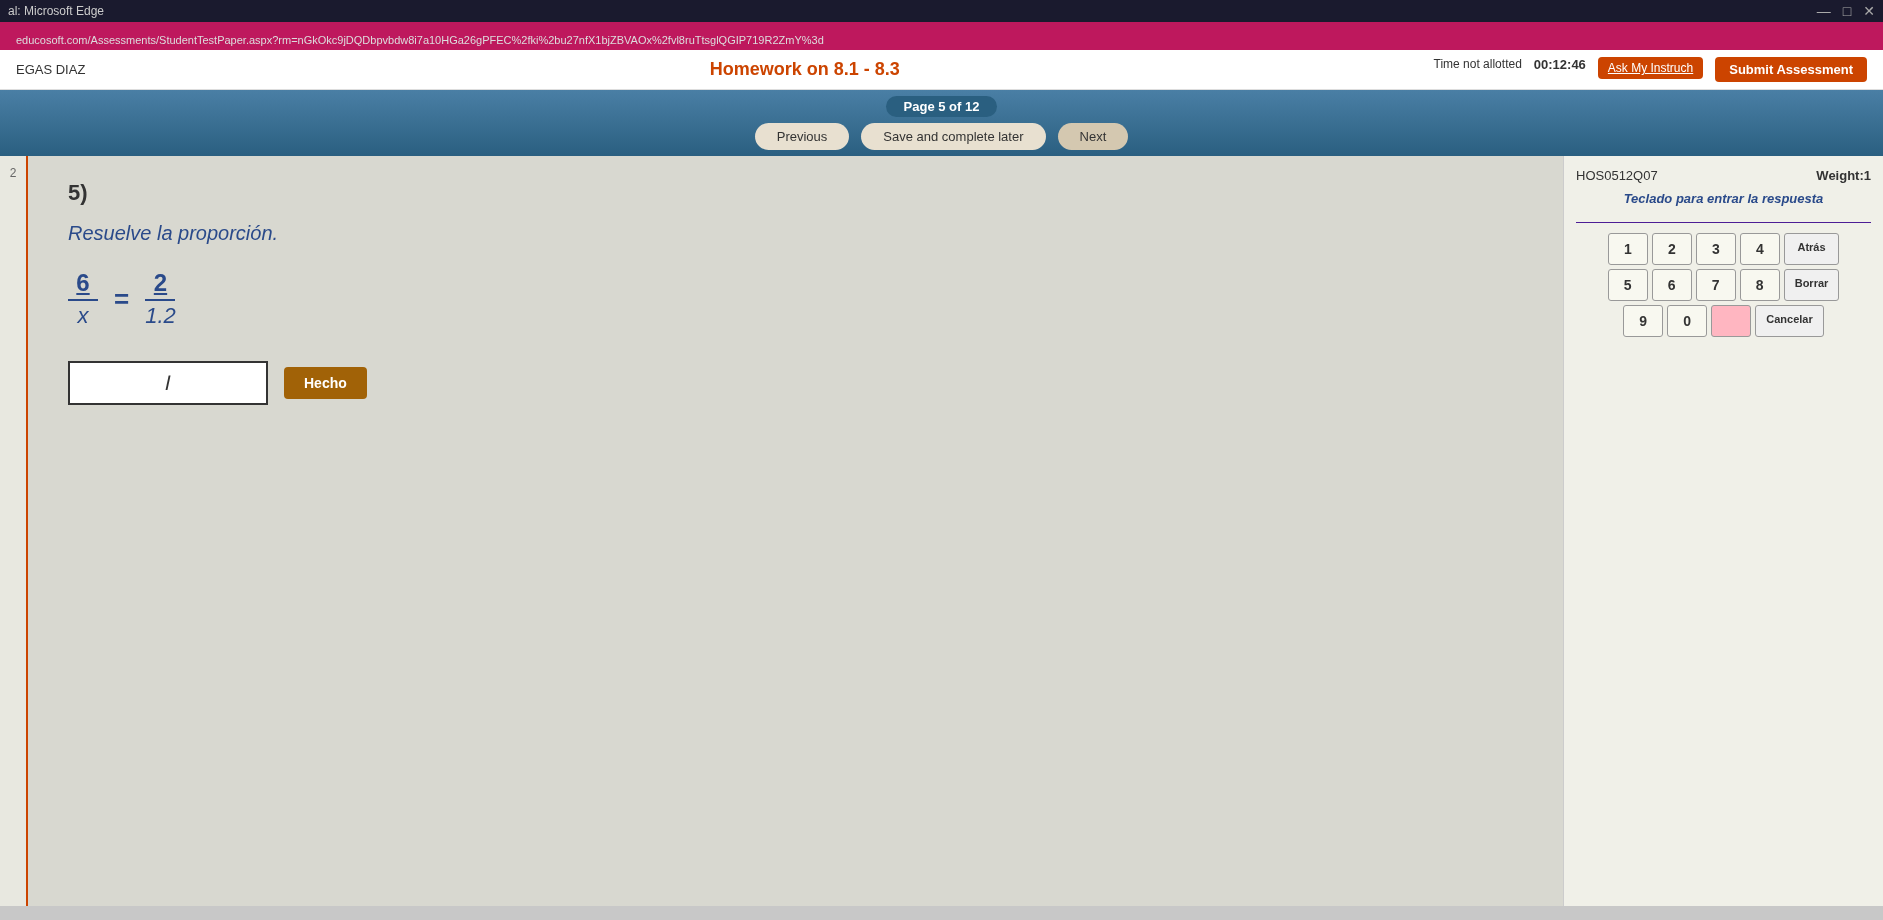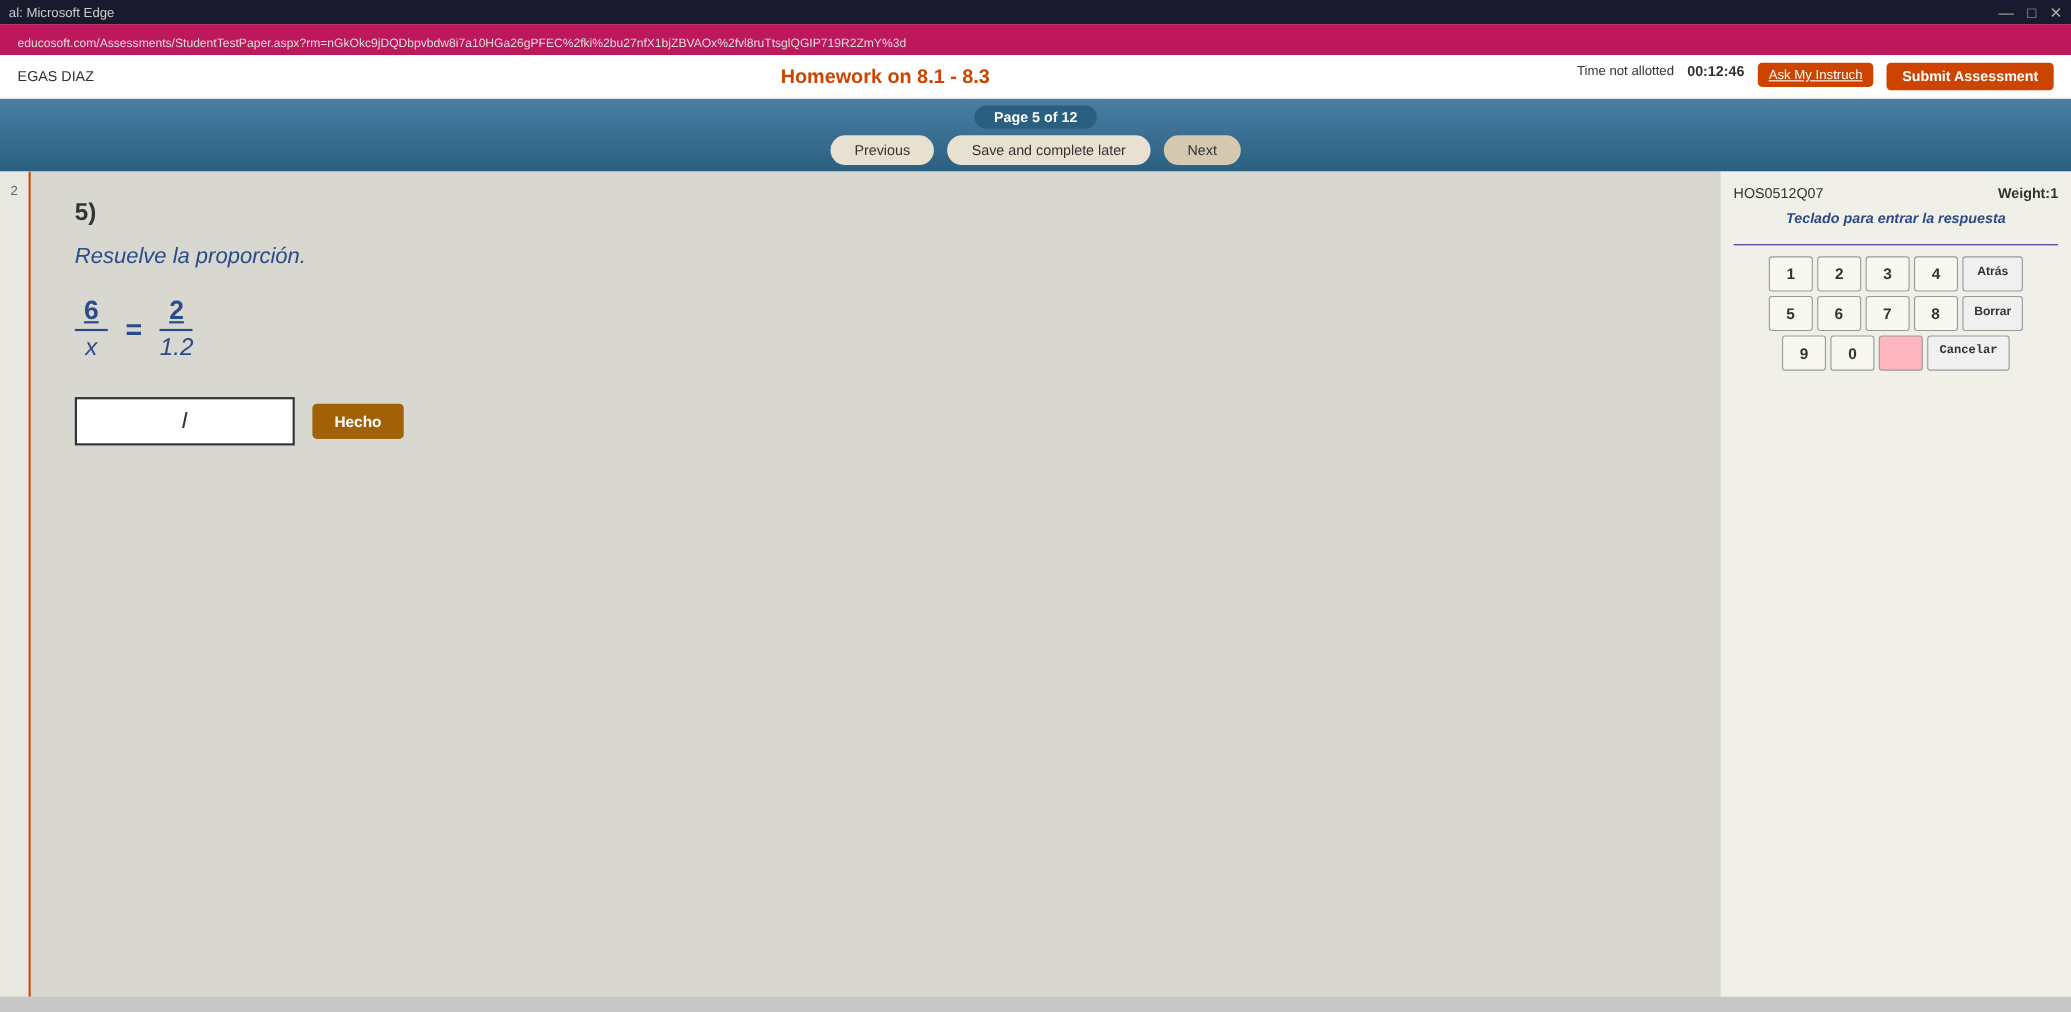--- a/index.html
+++ b/index.html
@@ -392,17 +392,17 @@
       <div class="kb-cell">6</div>
       <div class="kb-cell">7</div>
       <div class="kb-cell">8</div>
       <div class="kb-cell special">Borrar</div>
     </div>
 
     <div class="kb-row">
       <div class="kb-cell">9</div>
       <div class="kb-cell">0</div>
       <div class="kb-cell pink-cell"></div>
-      <div class="kb-cell special" style="grid-column:span 2;font-family:Liberation Mono, monospace;">Cancelar</div>
+      <div class="kb-cell special" style="grid-column:span 2;">Cancelar</div>
     </div>
   </div>
 
 </div>
 
 </body></html>

